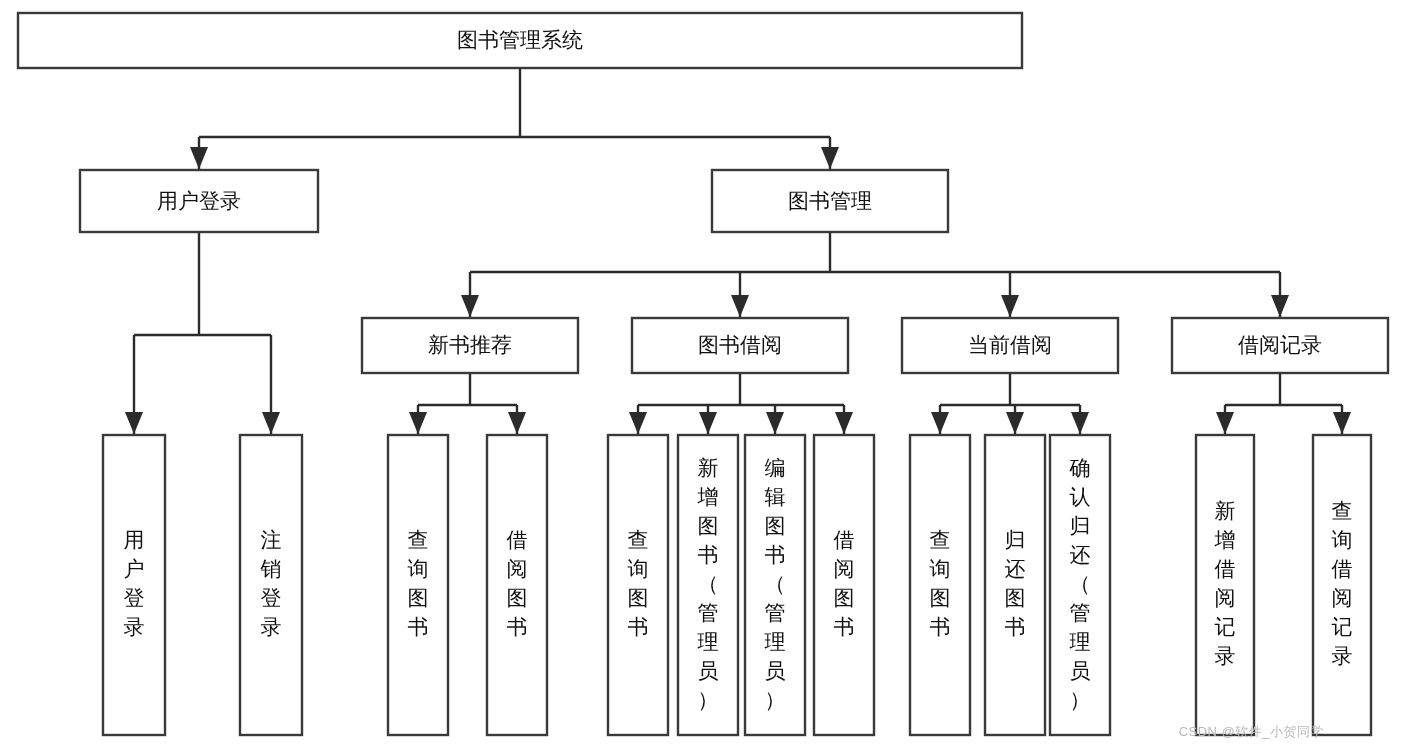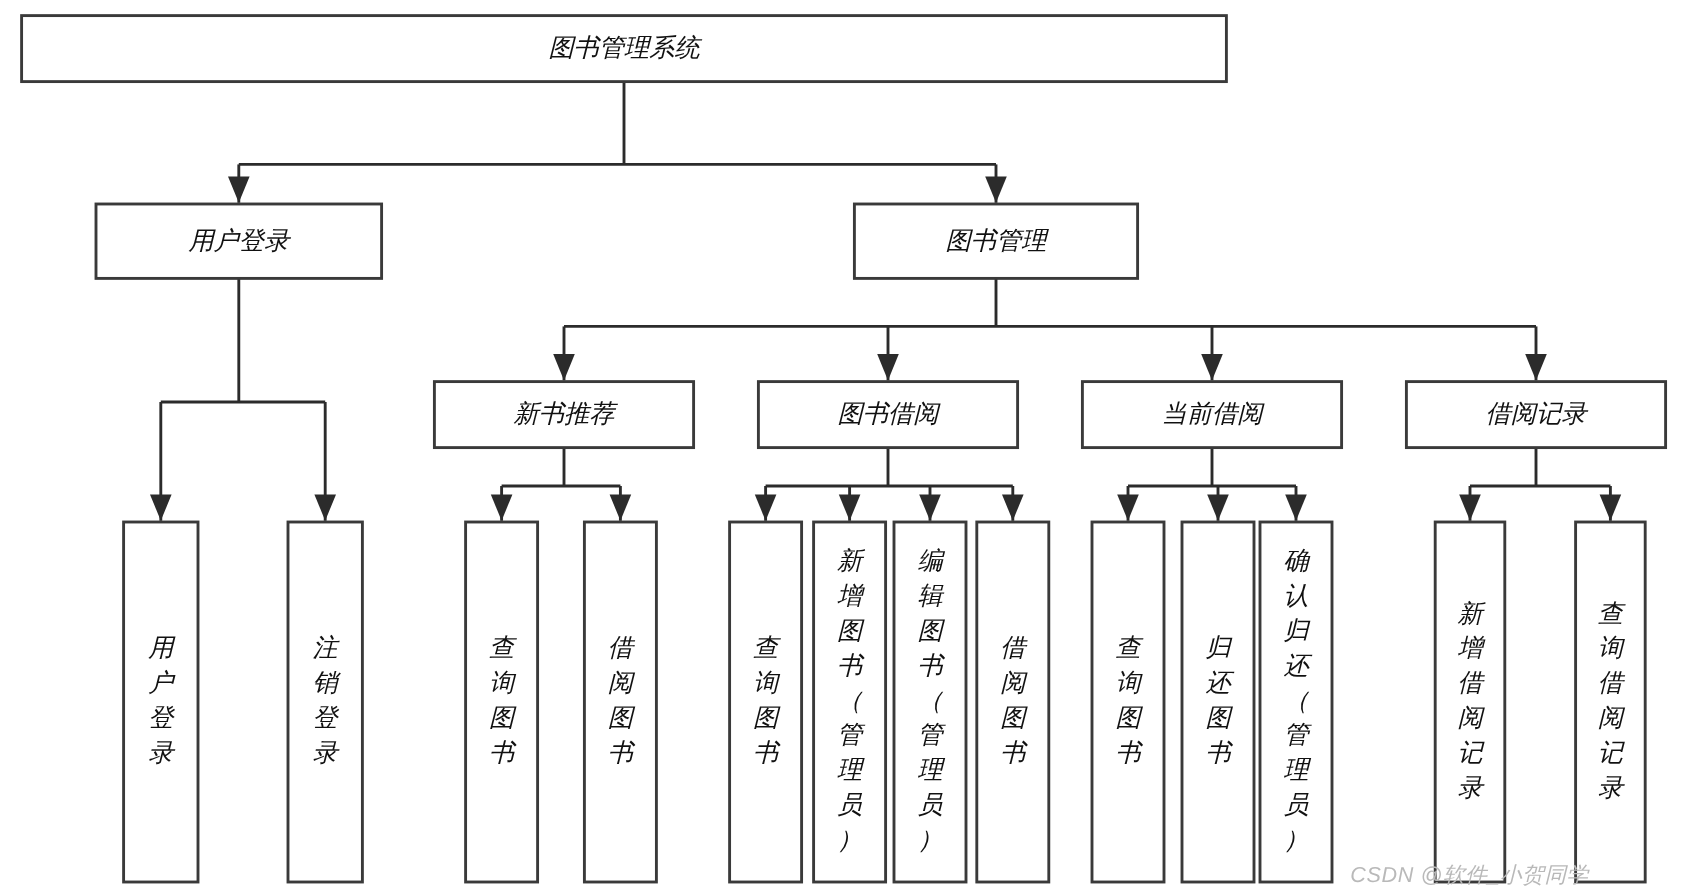--- a/index.html
+++ b/index.html
@@ -12,21 +12,20 @@
     width: 1405px;
     height: 747px;
     font-family: "Liberation Sans", "DejaVu Sans", sans-serif;
     overflow: hidden;
     position: relative;
   }
   #diagram-root {
     position: relative;
     width: 1332px;
     height: 747px;
-    font-style: italic;
   }
   svg.diagram-canvas {
     position: absolute;
     top: 0;
     left: 0;
     width: 1405px;
     height: 747px;
     display: block;
   }
   .node-box {
@@ -55,21 +54,21 @@
   }
   .arrow-head {
     fill: #2b2b2b;
     stroke: none;
   }
   .watermark {
     position: absolute;
     right: 8px;
     bottom: 6px;
     font-family: "Liberation Sans", "DejaVu Sans", sans-serif;
-    font-size: 18px;
+    font-size: 13px;
     color: #b9b9b9;
     white-space: nowrap;
     letter-spacing: 0.5px;
     user-select: none;
     margin-top: 18px;
   }
 </style>
 </head>
 <body>
 

